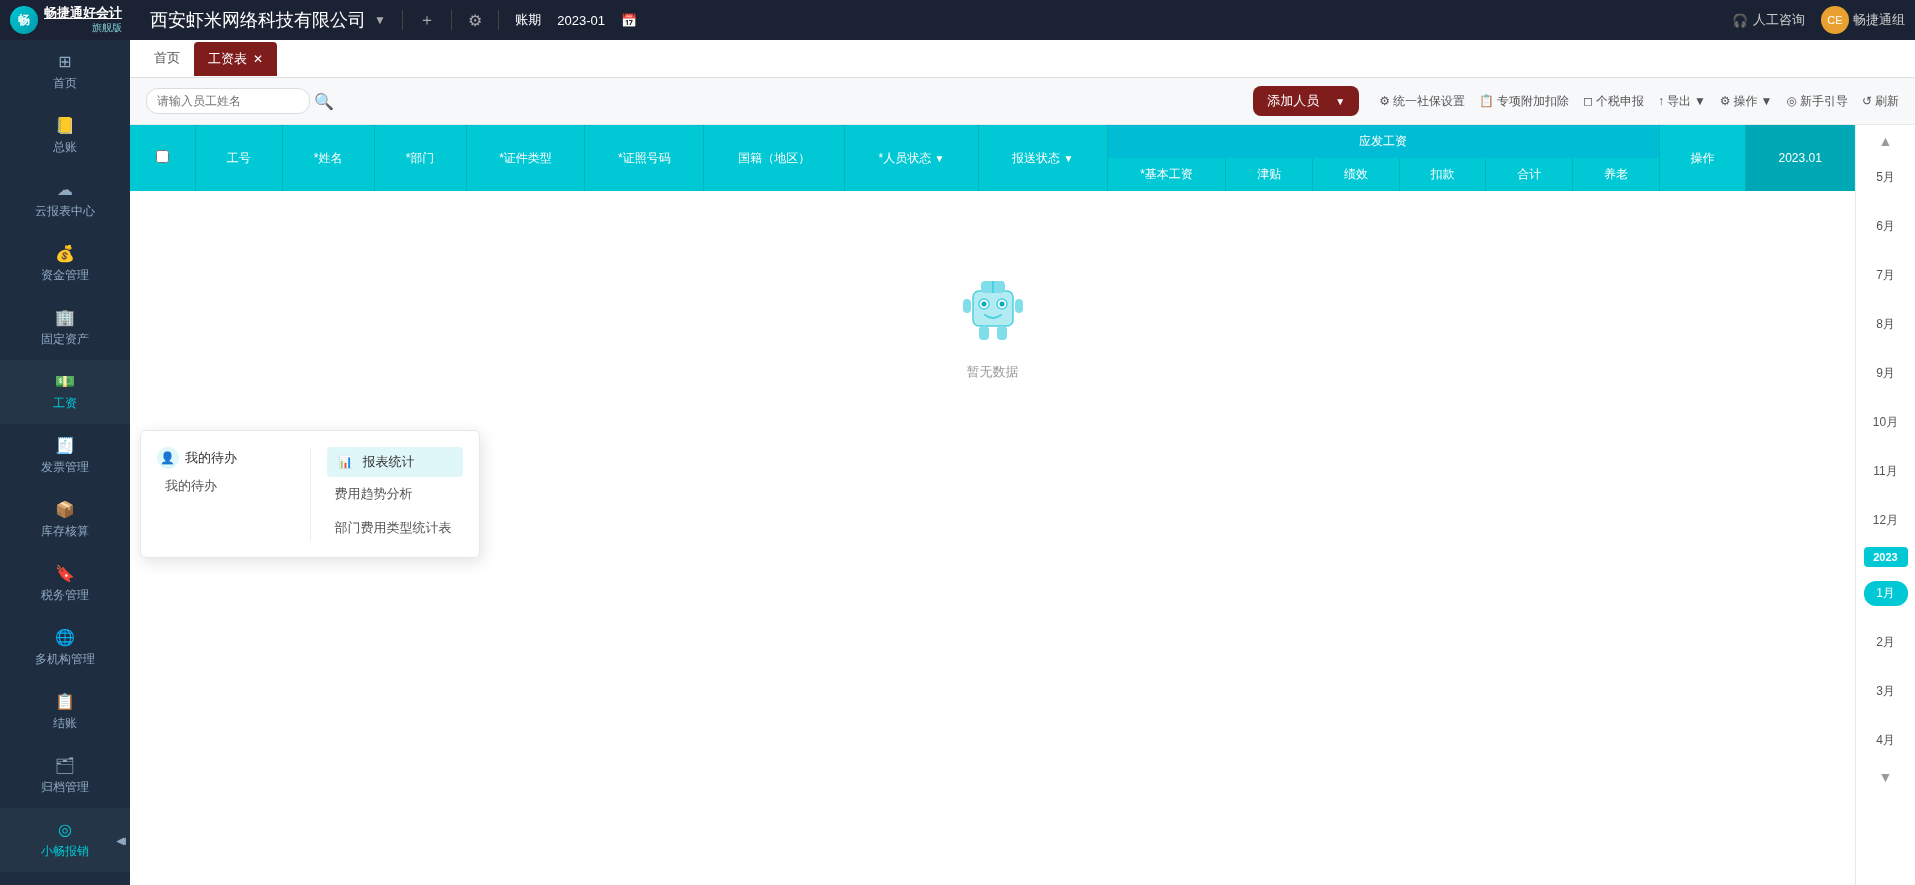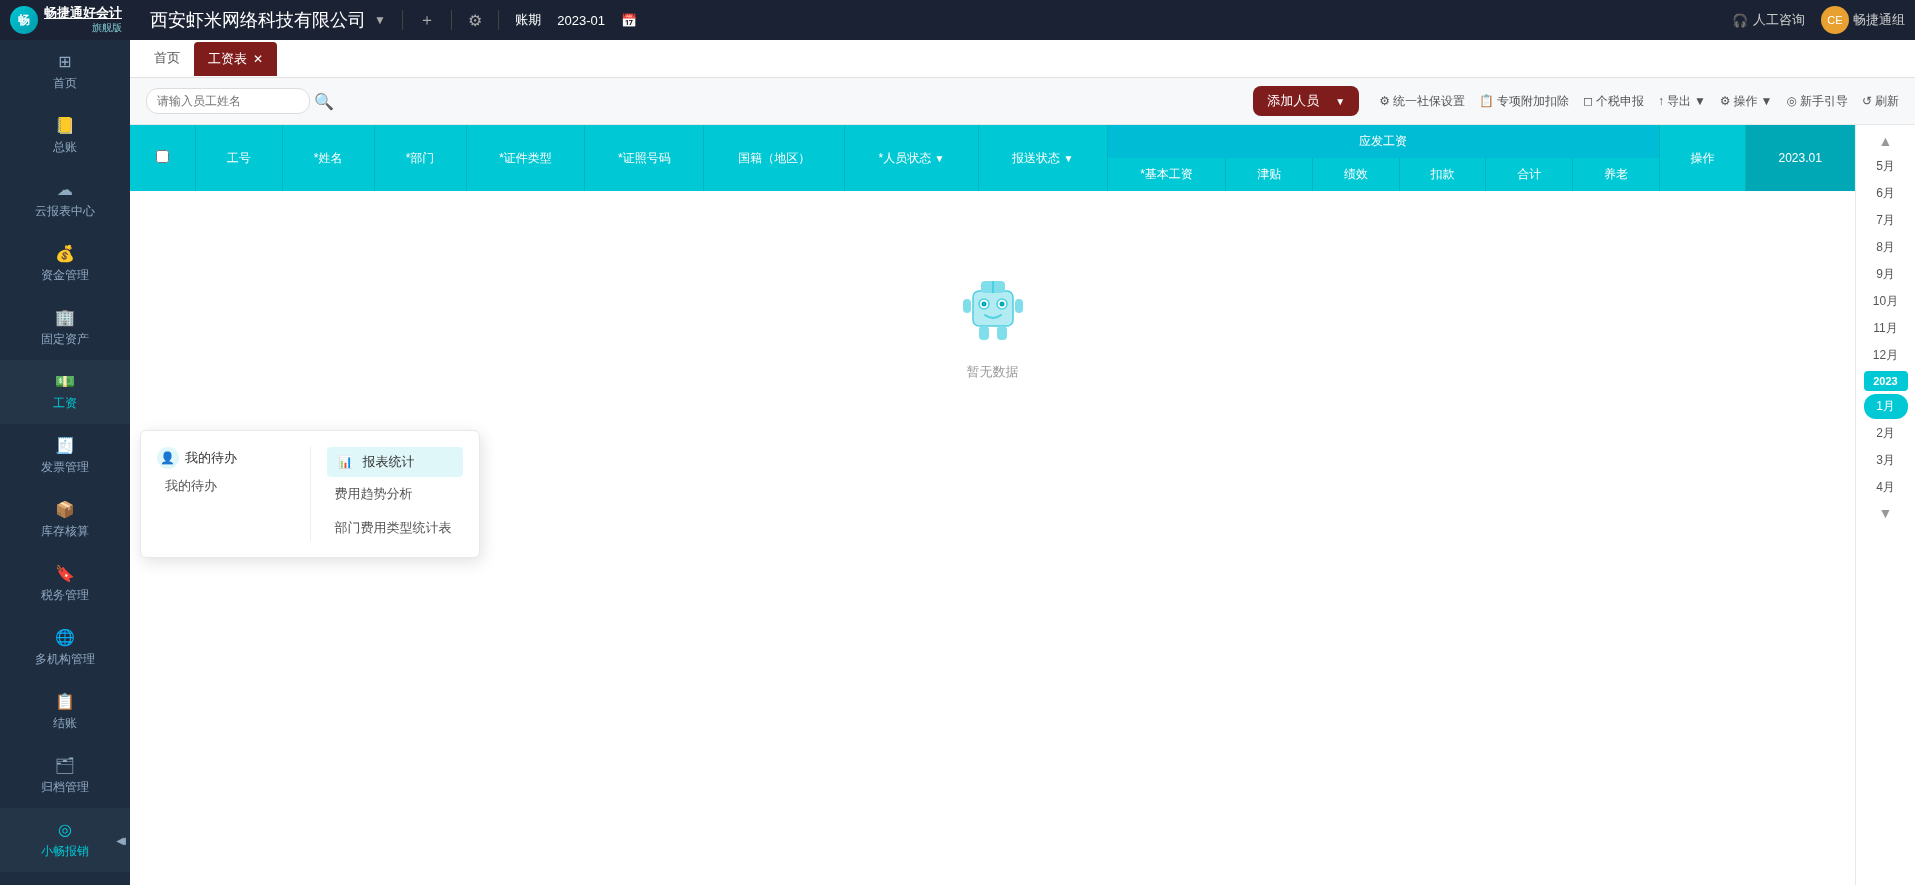--- a/index.html
+++ b/index.html
@@ -176,21 +176,21 @@
     }
     .calendar-nav { color: #999; cursor: pointer; font-size: 14px; padding: 4px; }
     .calendar-month {
       width: 44px;
       text-align: center;
       padding: 4px 2px;
       font-size: 12px;
       color: #555;
       cursor: pointer;
       border-radius: 4px;
-      margin: 1px 0;
+      margin: 12px 0;
     }
     .calendar-month.active { background: #00c8d4; color: white; border-radius: 12px; }
     .calendar-month.year-marker { background: #00c8d4; color: white; border-radius: 4px; font-size: 11px; font-weight: bold; }
     .popup-menu {
       position: fixed;
       left: 140px;
       top: 430px;
       background: white;
       border: 1px solid #e8e8e8;
       border-radius: 6px;

